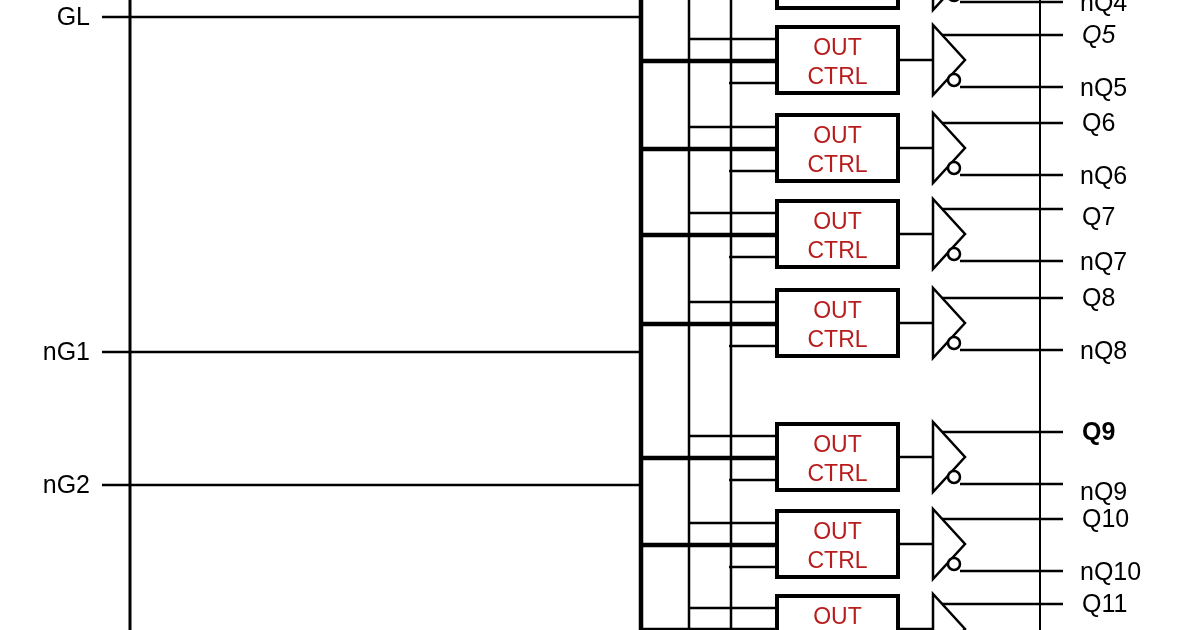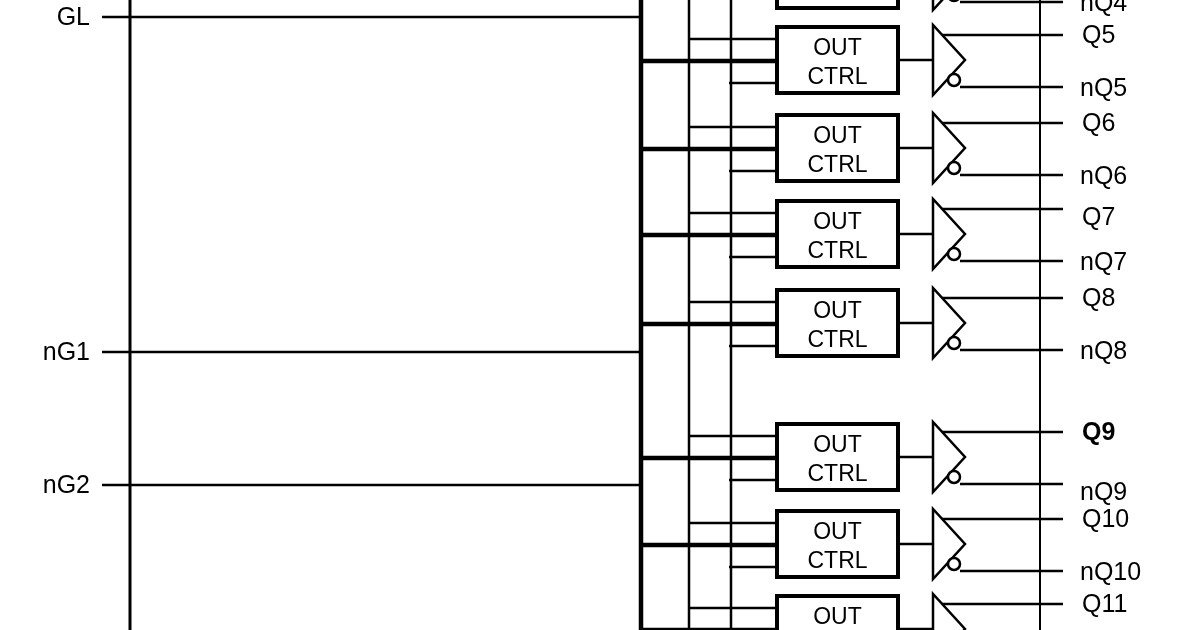--- a/index.html
+++ b/index.html
@@ -1,21 +1,21 @@
 <!DOCTYPE html>
 <html><head>
   <meta charset="utf-8">
   <style>
     html, body { margin: 0; padding: 0; background: #ffffff; }
     body { width: 1200px; height: 630px; overflow: hidden; position: relative;
            font-family: "Liberation Sans", sans-serif; }
     #diagram { position: absolute; left: 0; top: 0; width: 1200px; height: 616px; }
     .lbl { position: absolute; font-size: 25px; color: #000; line-height: 1; white-space: nowrap; }
     .lbl.in { text-align: right; width: 90px; }
-    .box-text { position: absolute; font-size: 23px; color: #000000; line-height: 1;
+    .box-text { position: absolute; font-size: 23px; color: #b91c1c; line-height: 1;
                 width: 121px; text-align: center; }
   </style>
 </head>
 <body>
 
 <div id="diagram">
   <svg id="wires" width="1200" height="630" viewBox="0 0 1200 630" xmlns="http://www.w3.org/2000/svg">
       <line x1="130" y1="0" x2="130" y2="630" stroke="#000000" stroke-width="3"></line>
       <line x1="641" y1="0" x2="641" y2="630" stroke="#000000" stroke-width="4.5"></line>
       <line x1="689" y1="0" x2="689" y2="630" stroke="#000000" stroke-width="2.5"></line>
@@ -112,21 +112,21 @@
       <line x1="898" y1="629" x2="933" y2="629" stroke="#000000" stroke-width="2.5"></line>
       <line x1="942" y1="604" x2="1063" y2="604" stroke="#000000" stroke-width="2.5"></line>
       <line x1="960" y1="656" x2="1063" y2="656" stroke="#000000" stroke-width="2.5"></line>
     </svg>
   <div id="labels">
       <div class="lbl in" style="left: 0px; top: 4px;">GL</div>
       <div class="lbl in" style="left: 0px; top: 339px;">nG1</div>
       <div class="lbl in" style="left: 0px; top: 472px;">nG2</div>
       <div class="lbl " style="left: 1080px; top: -10px;">nQ4</div>
       <div class="box-text" style="left: 777px; top: -20px;">CTRL</div>
-      <div class="lbl " style="left: 1082px; top: 22px;">Q5</div>
+      <div class="lbl " style="left: 1082px; top: 22px; font-style: italic;">Q5</div>
       <div class="lbl " style="left: 1080px; top: 75px;">nQ5</div>
       <div class="box-text" style="left: 777px; top: 36px;">OUT</div>
       <div class="box-text" style="left: 777px; top: 65px;">CTRL</div>
       <div class="lbl " style="left: 1082px; top: 110px;">Q6</div>
       <div class="lbl " style="left: 1080px; top: 163px;">nQ6</div>
       <div class="box-text" style="left: 777px; top: 124px;">OUT</div>
       <div class="box-text" style="left: 777px; top: 153px;">CTRL</div>
       <div class="lbl " style="left: 1082px; top: 204px;">Q7</div>
       <div class="lbl " style="left: 1080px; top: 249px;">nQ7</div>
       <div class="box-text" style="left: 777px; top: 210px;">OUT</div>

